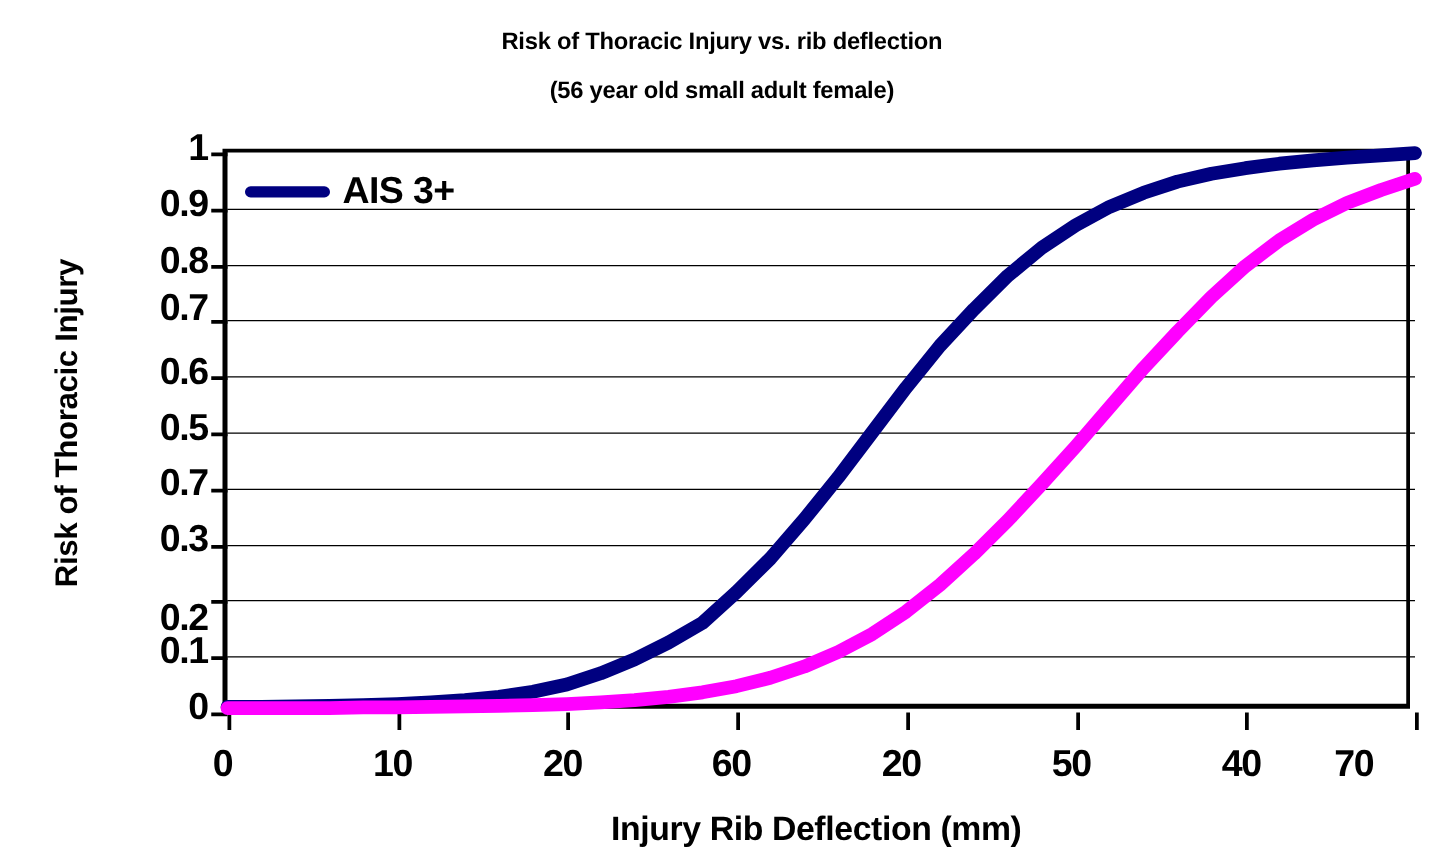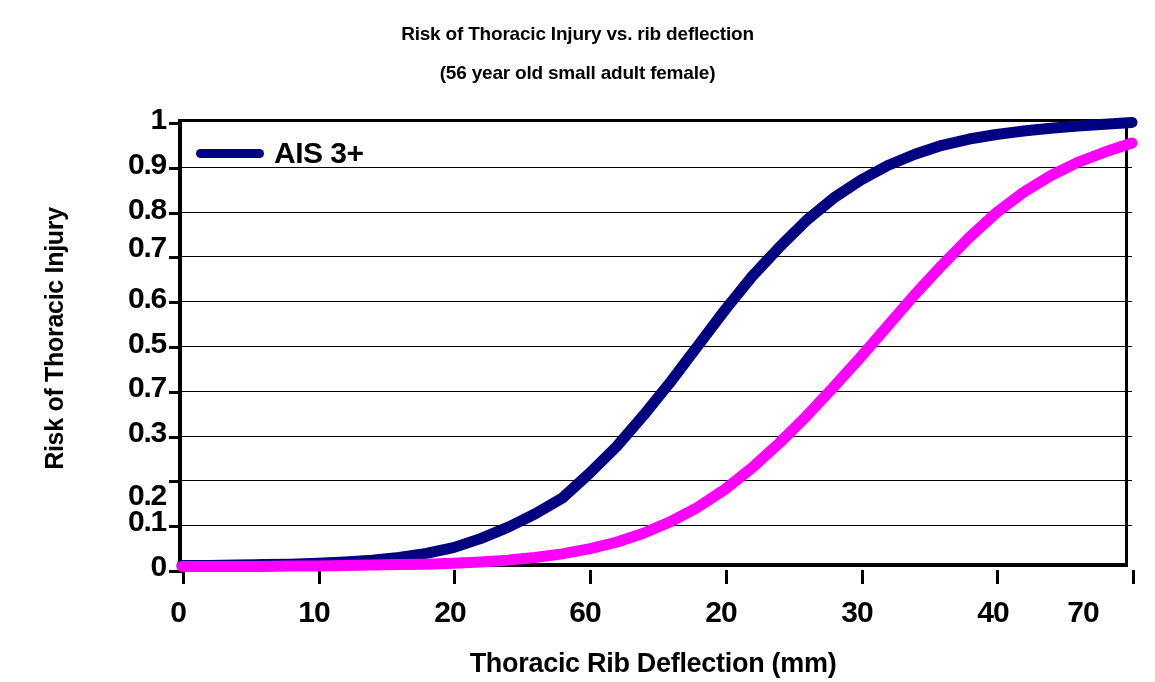--- a/index.html
+++ b/index.html
@@ -178,41 +178,41 @@
 
 <div id="chart-root">
 
   <div class="chart-title">
     <span>Risk of Thoracic Injury vs. rib deflection</span>
     <span class="line2">(56 year old small adult female)</span>
   </div>
 
   <div class="y-axis-title">Risk of Thoracic Injury</div>
 
-  <div class="x-axis-title">Thoracic Rib Deflection (mm)</div>
+  <div class="x-axis-title">Injury Rib Deflection (mm)</div>
 
   <div class="y-label-wrap">
     <div class="y-label-item" style="top:104px">1</div>
     <div class="y-label-item" style="top:149px">0.9</div>
     <div class="y-label-item" style="top:194px">0.8</div>
     <div class="y-label-item" style="top:232px">0.7</div>
     <div class="y-label-item" style="top:283px">0.6</div>
     <div class="y-label-item" style="top:328px">0.5</div>
     <div class="y-label-item" style="top:372px">0.7</div>
     <div class="y-label-item" style="top:417px">0.3</div>
     <div class="y-label-item" style="top:480px">0.2</div>
     <div class="y-label-item" style="top:506px">0.1</div>
     <div class="y-label-item" style="top:551px">0</div>
 
     <div class="x-label-item" style="left:133px">0</div>
     <div class="x-label-item" style="left:269px">10</div>
     <div class="x-label-item" style="left:405px">20</div>
     <div class="x-label-item" style="left:540px">60</div>
     <div class="x-label-item" style="left:676px">20</div>
-    <div class="x-label-item" style="left:812px">30</div>
+    <div class="x-label-item" style="left:812px">50</div>
     <div class="x-label-item" style="left:948px">40</div>
     <div class="x-label-item" style="left:1038px">70</div>
   </div>
 
   <div id="plot-area">
     <div id="plot-inner">
 
       <div class="gridline" style="top:44.8px"></div>
       <div class="gridline" style="top:89.6px"></div>
       <div class="gridline" style="top:134.4px"></div>

